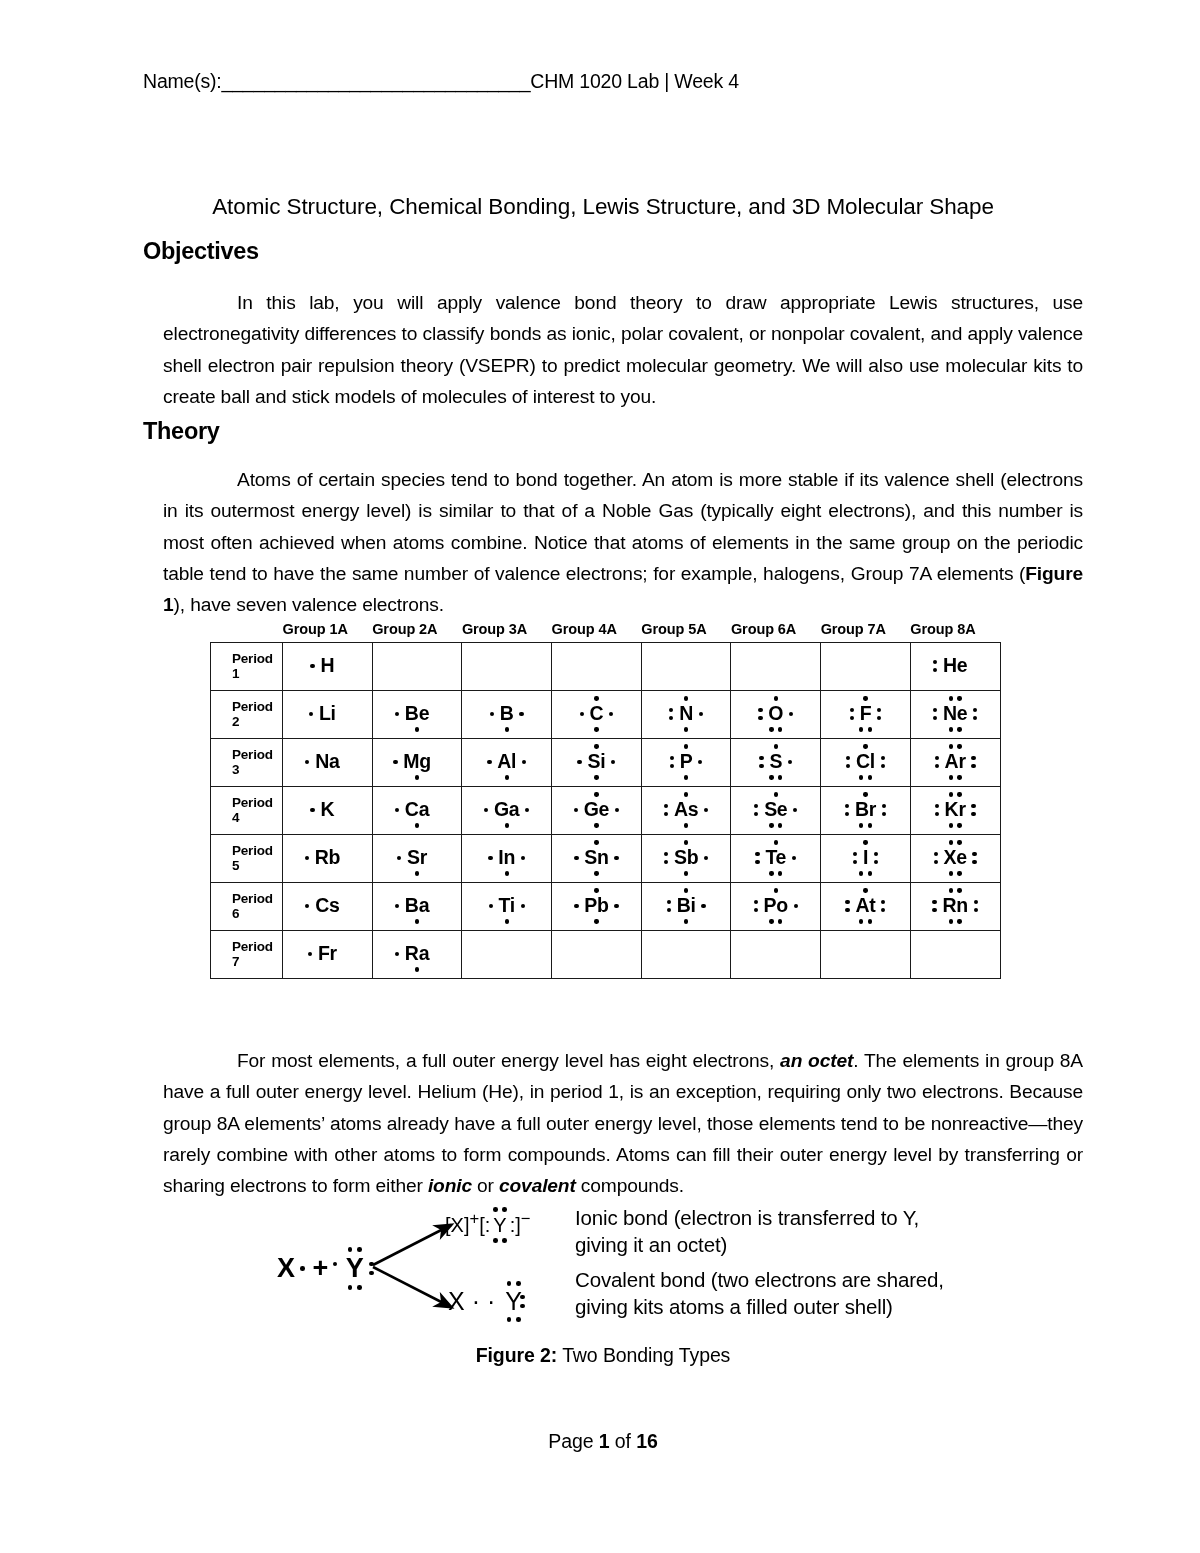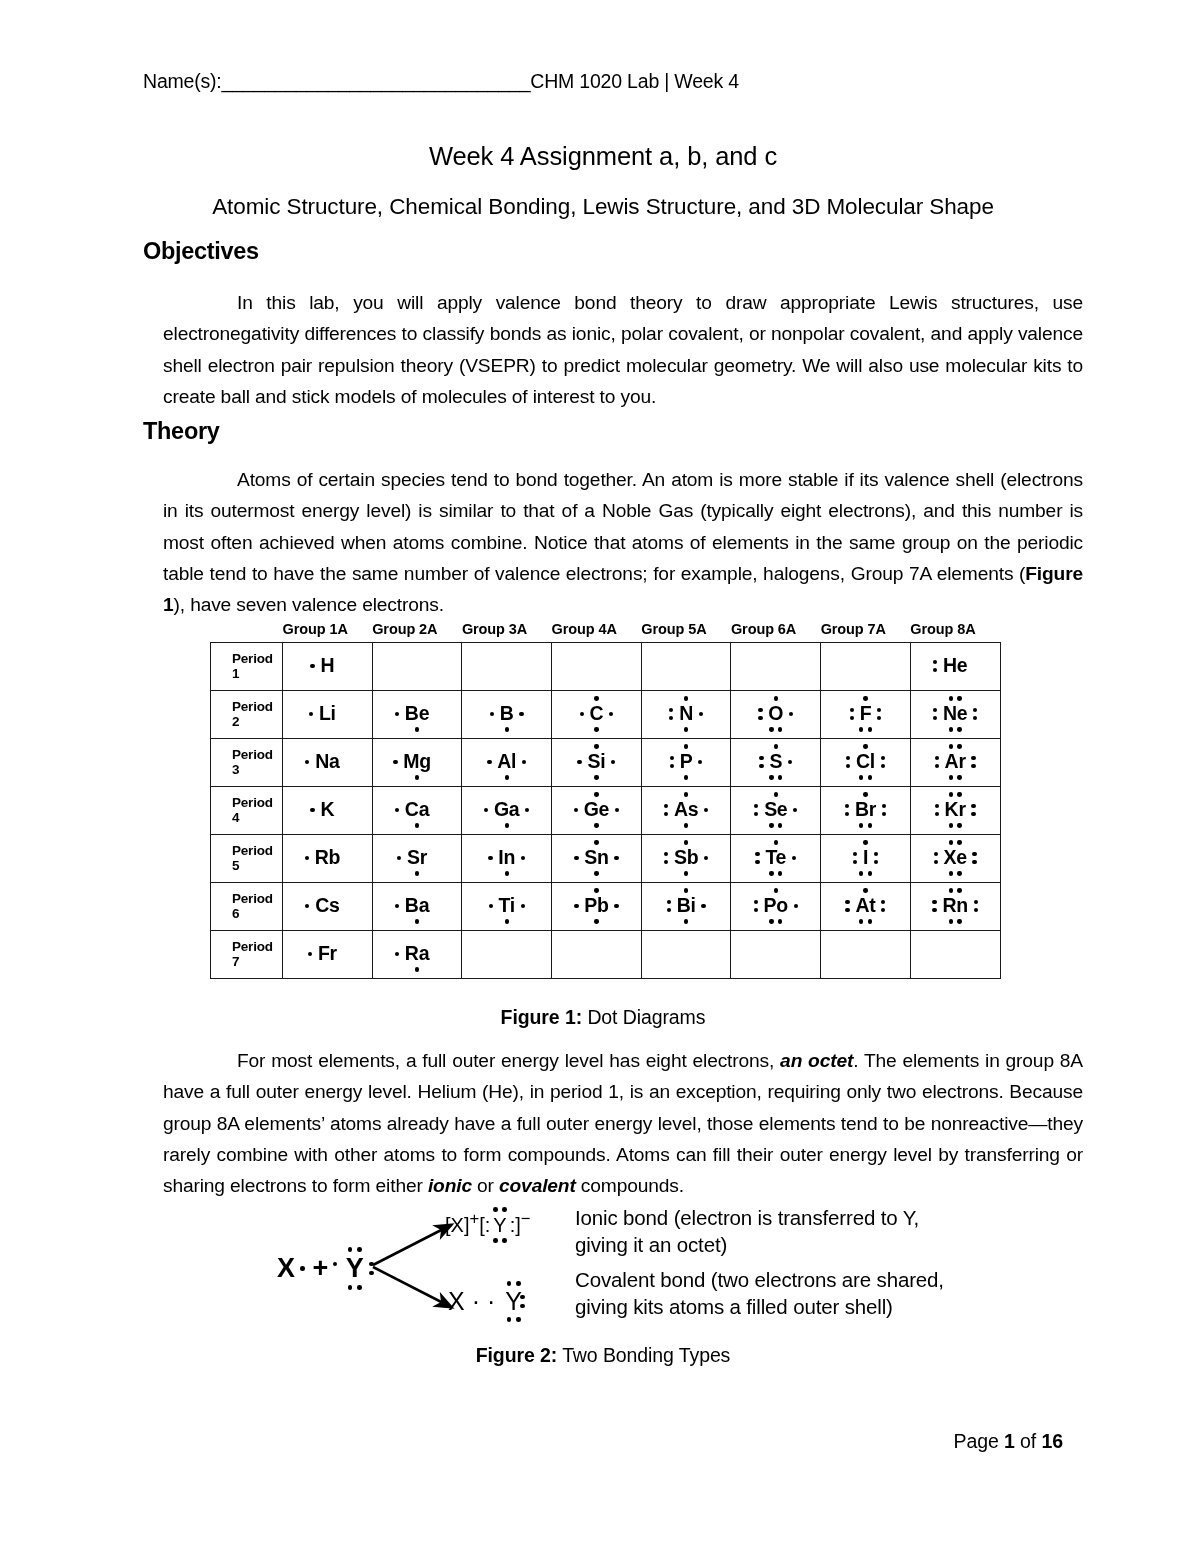--- a/index.html
+++ b/index.html
@@ -243,36 +243,35 @@
   }
   #bond-ionic { position: absolute; top: 9px; left: 0; width: 385px; }
   #bond-covalent { position: absolute; top: 71px; left: 0; width: 390px; }
 
   
   .footer {
     position: absolute;
     left: 143px;
     top: 1430px;
     width: 920px;
-    text-align: right;
+    text-align: center;
     font-size: 19.5px;
     letter-spacing: -0.1px;
   }
   .footer .num { font-weight: bold; }
 </style>
 </head>
 <body>
 
 <div class="page">
 
   <div class="doc-header">
     <span>Name(s):</span><span>_____________________________</span><span>CHM 1020 Lab  |  Week 4</span>
   </div>
 
-  <div class="title-main">Week 4 Assignment a, b, and c</div>
   <div class="title-sub">Atomic Structure, Chemical Bonding, Lewis Structure, and 3D Molecular Shape</div>
 
   <div class="heading" id="h-objectives">Objectives</div>
   <div class="para" id="p-objectives">In this lab, you will apply valence bond theory to draw appropriate Lewis structures, use electronegativity differences to classify bonds as ionic, polar covalent, or nonpolar covalent, and apply valence shell electron pair repulsion theory (VSEPR) to predict molecular geometry.  We will also use molecular kits to create ball and stick models of molecules of interest to you.</div>
 
   <div class="heading" id="h-theory">Theory</div>
   <div class="para" id="p-theory"><span>Atoms of certain species tend to bond together.  An atom is more stable if its valence shell (electrons in its outermost energy level) is similar to that of a Noble Gas (typically eight electrons), and this number is most often achieved when atoms combine.  Notice that atoms of elements in the same group on the periodic table tend to have the same number of valence electrons; for example, halogens, Group 7A elements (</span><b class="tight">Figure 1</b><span>), have seven valence electrons.</span></div>
 
   <div class="fig1-wrap">
     <table class="dot-table">
@@ -375,21 +374,20 @@
             <td></td>
             <td></td>
             <td></td>
             <td></td>
             <td></td>
           </tr>
         </tbody>
     </table>
   </div>
 
-  <div class="fig-caption" id="cap1"><span class="lead">Figure 1:</span><span> Dot Diagrams</span></div>
 
   <div class="para" id="p-octet"><span>For most elements, a full outer energy level has eight electrons, </span><i class="bi">an octet</i><span>. The elements in group 8A have a full outer energy level. Helium (He), in period 1, is an exception, requiring only two electrons. Because group 8A elements’ atoms already have a full outer energy level, those elements tend to be nonreactive—they rarely combine with other atoms to form compounds.  Atoms can fill their outer energy level by transferring or sharing electrons to form either </span><i class="bi">ionic</i><span> or </span><i class="bi">covalent</i><span> compounds.</span></div>
 
   <div class="fig2-wrap">
 
     <div class="fig2-art">
 
       <div class="f2-left">
         <span class="lewis"><span class="sym">X</span><span class="d r1"></span></span>
         <span>+</span>

